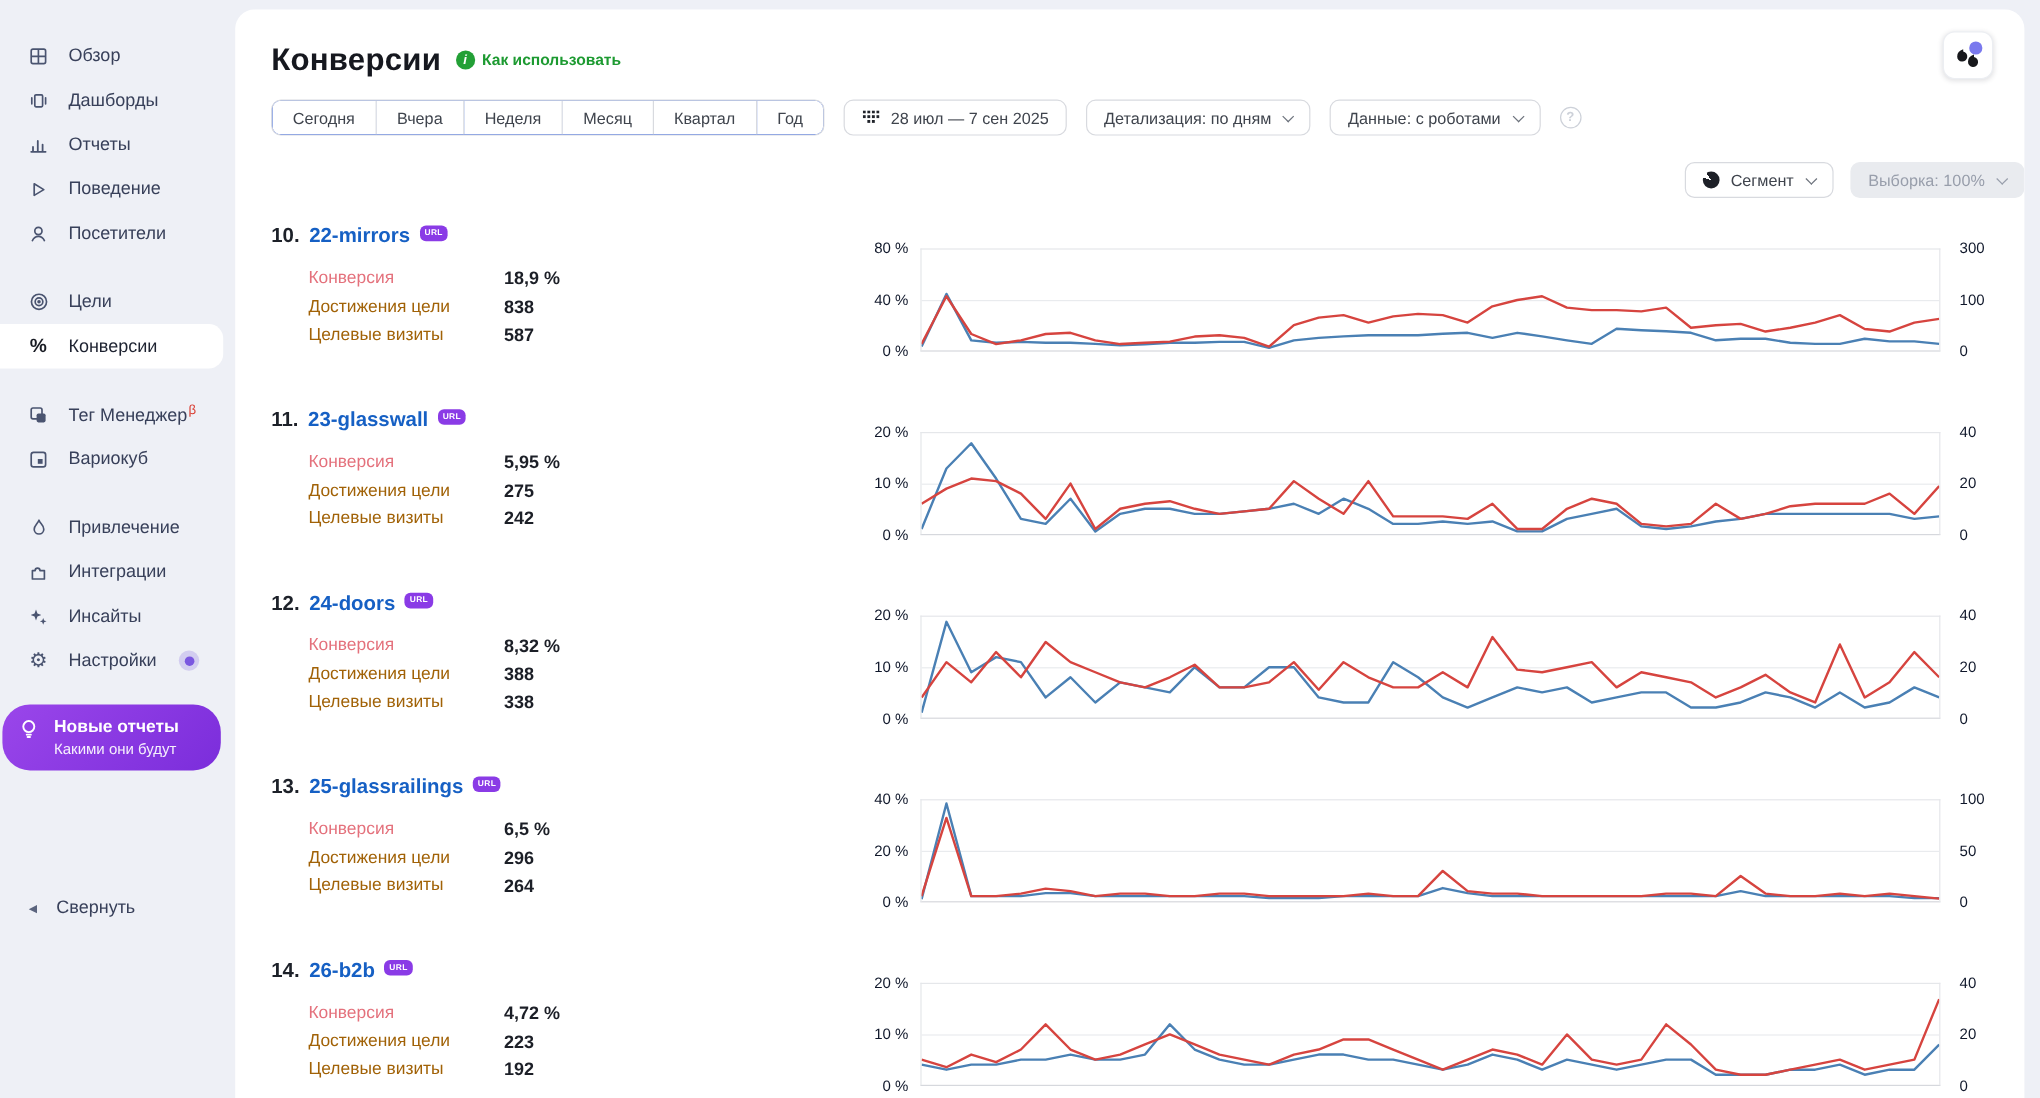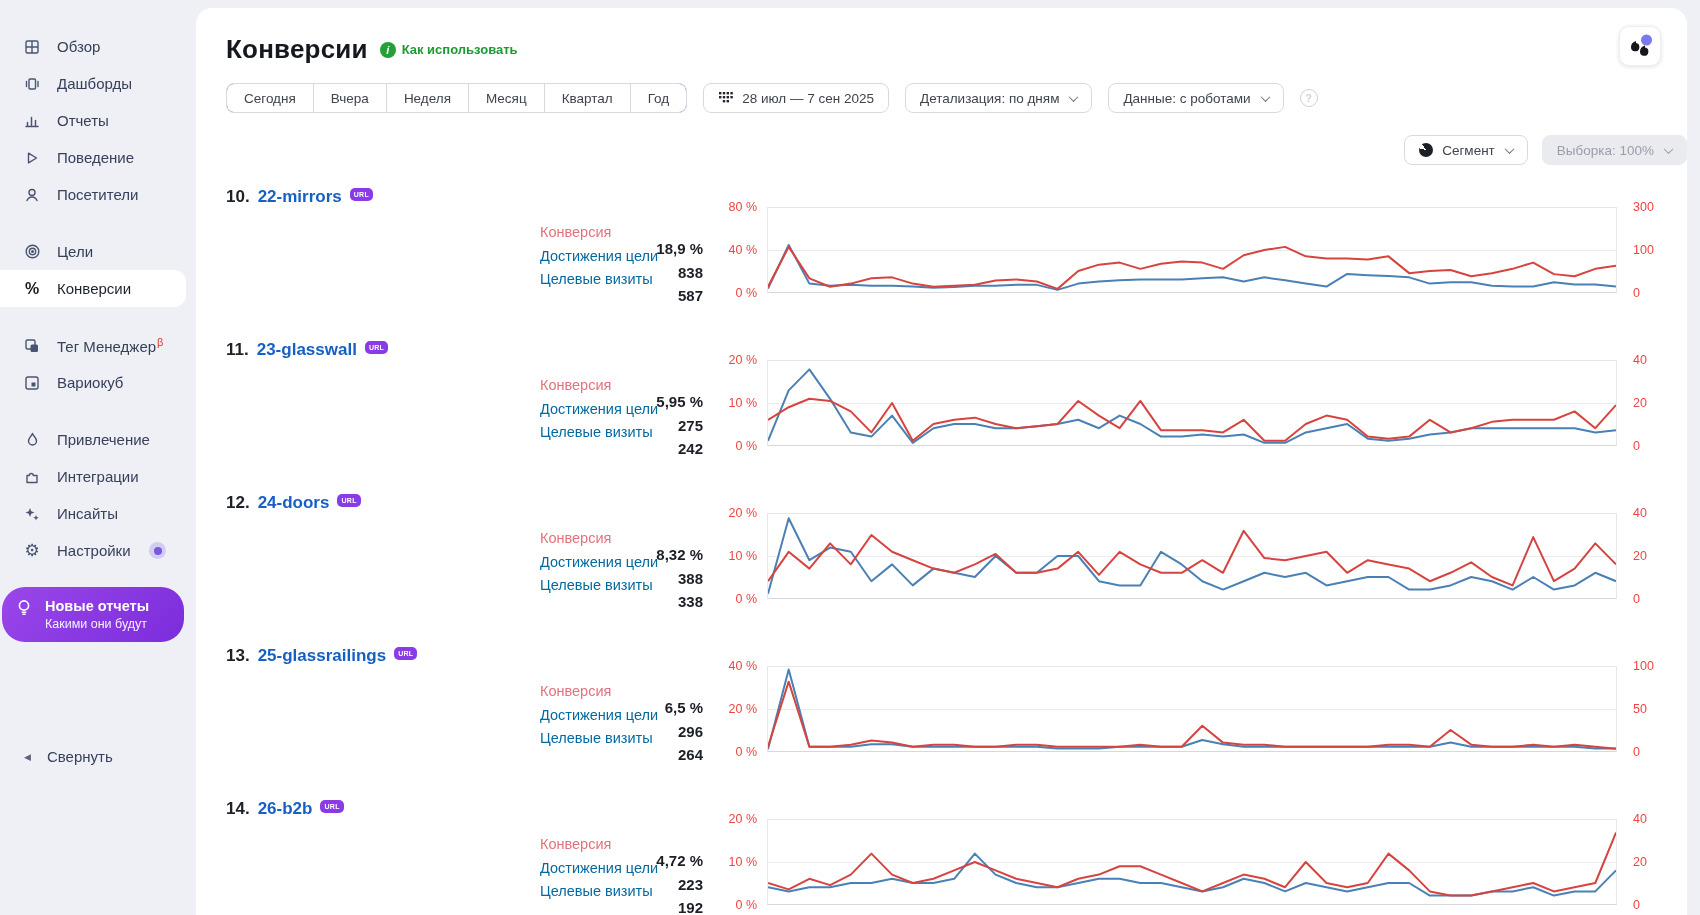--- a/index.html
+++ b/index.html
@@ -79,26 +79,26 @@
   .conv-row { display:flex; height:153px; }
   .conv-info { width:477px; flex:none; padding-top:2px; }
   .conv-title { display:flex; align-items:center; gap:8px; font-size:17px; font-weight:700; }
   .rank { color:#1d2129; }
   .goal-name { color:#1660c4; cursor:pointer; text-decoration:none; }
   .url-badge {
     background:#8a3be6; color:#fff; font-size:7px; font-weight:700; letter-spacing:.3px;
     border-radius:5px; padding:3px 4px; line-height:1; transform:translateY(-3px);
   }
   .conv-stats { margin-top:17px; margin-left:31px; font-size:14.5px; }
-  .srow { display:flex; height:23.5px; align-items:flex-end;flex-direction:column; }
-  .slabel { width:163px; color:#0369a1; }
+  .srow { display:flex; height:23.5px; align-items:flex-start; }
+  .slabel { width:163px; color:#a16207; }
   .slabel.conv { color:#e4717c; }
   .sval { color:#1c1f27; font-weight:600; font-size:15px; }
   .conv-chart { flex:1; display:flex; margin-top:22px; height:86px; margin-right:0; }
-  .yax { flex:none; position:relative; font-size:12.5px; color:#ef4444; }
+  .yax { flex:none; position:relative; font-size:12.5px; color:#0f172a; }
   .yax.l { width:64px; }
   .yax.r { width:70px; }
   .yax span { position:absolute; transform:translateY(-50%); white-space:nowrap; }
   .yax.l span { right:10px; }
   .yax.r span { left:16px; }
   .yax .t { top:0; } .yax .m { top:50%; } .yax .b { top:100%; }
   .plot { flex:1; position:relative; border:1px solid #e5e7ea; border-bottom-color:#d6d8dd; background:#fff; }
   .plot .midline { position:absolute; left:0; right:0; top:50%; border-top:1px solid #e9ebee; }
   .plot svg { position:absolute; left:0; top:0; width:100%; height:100%; }
 </style>

